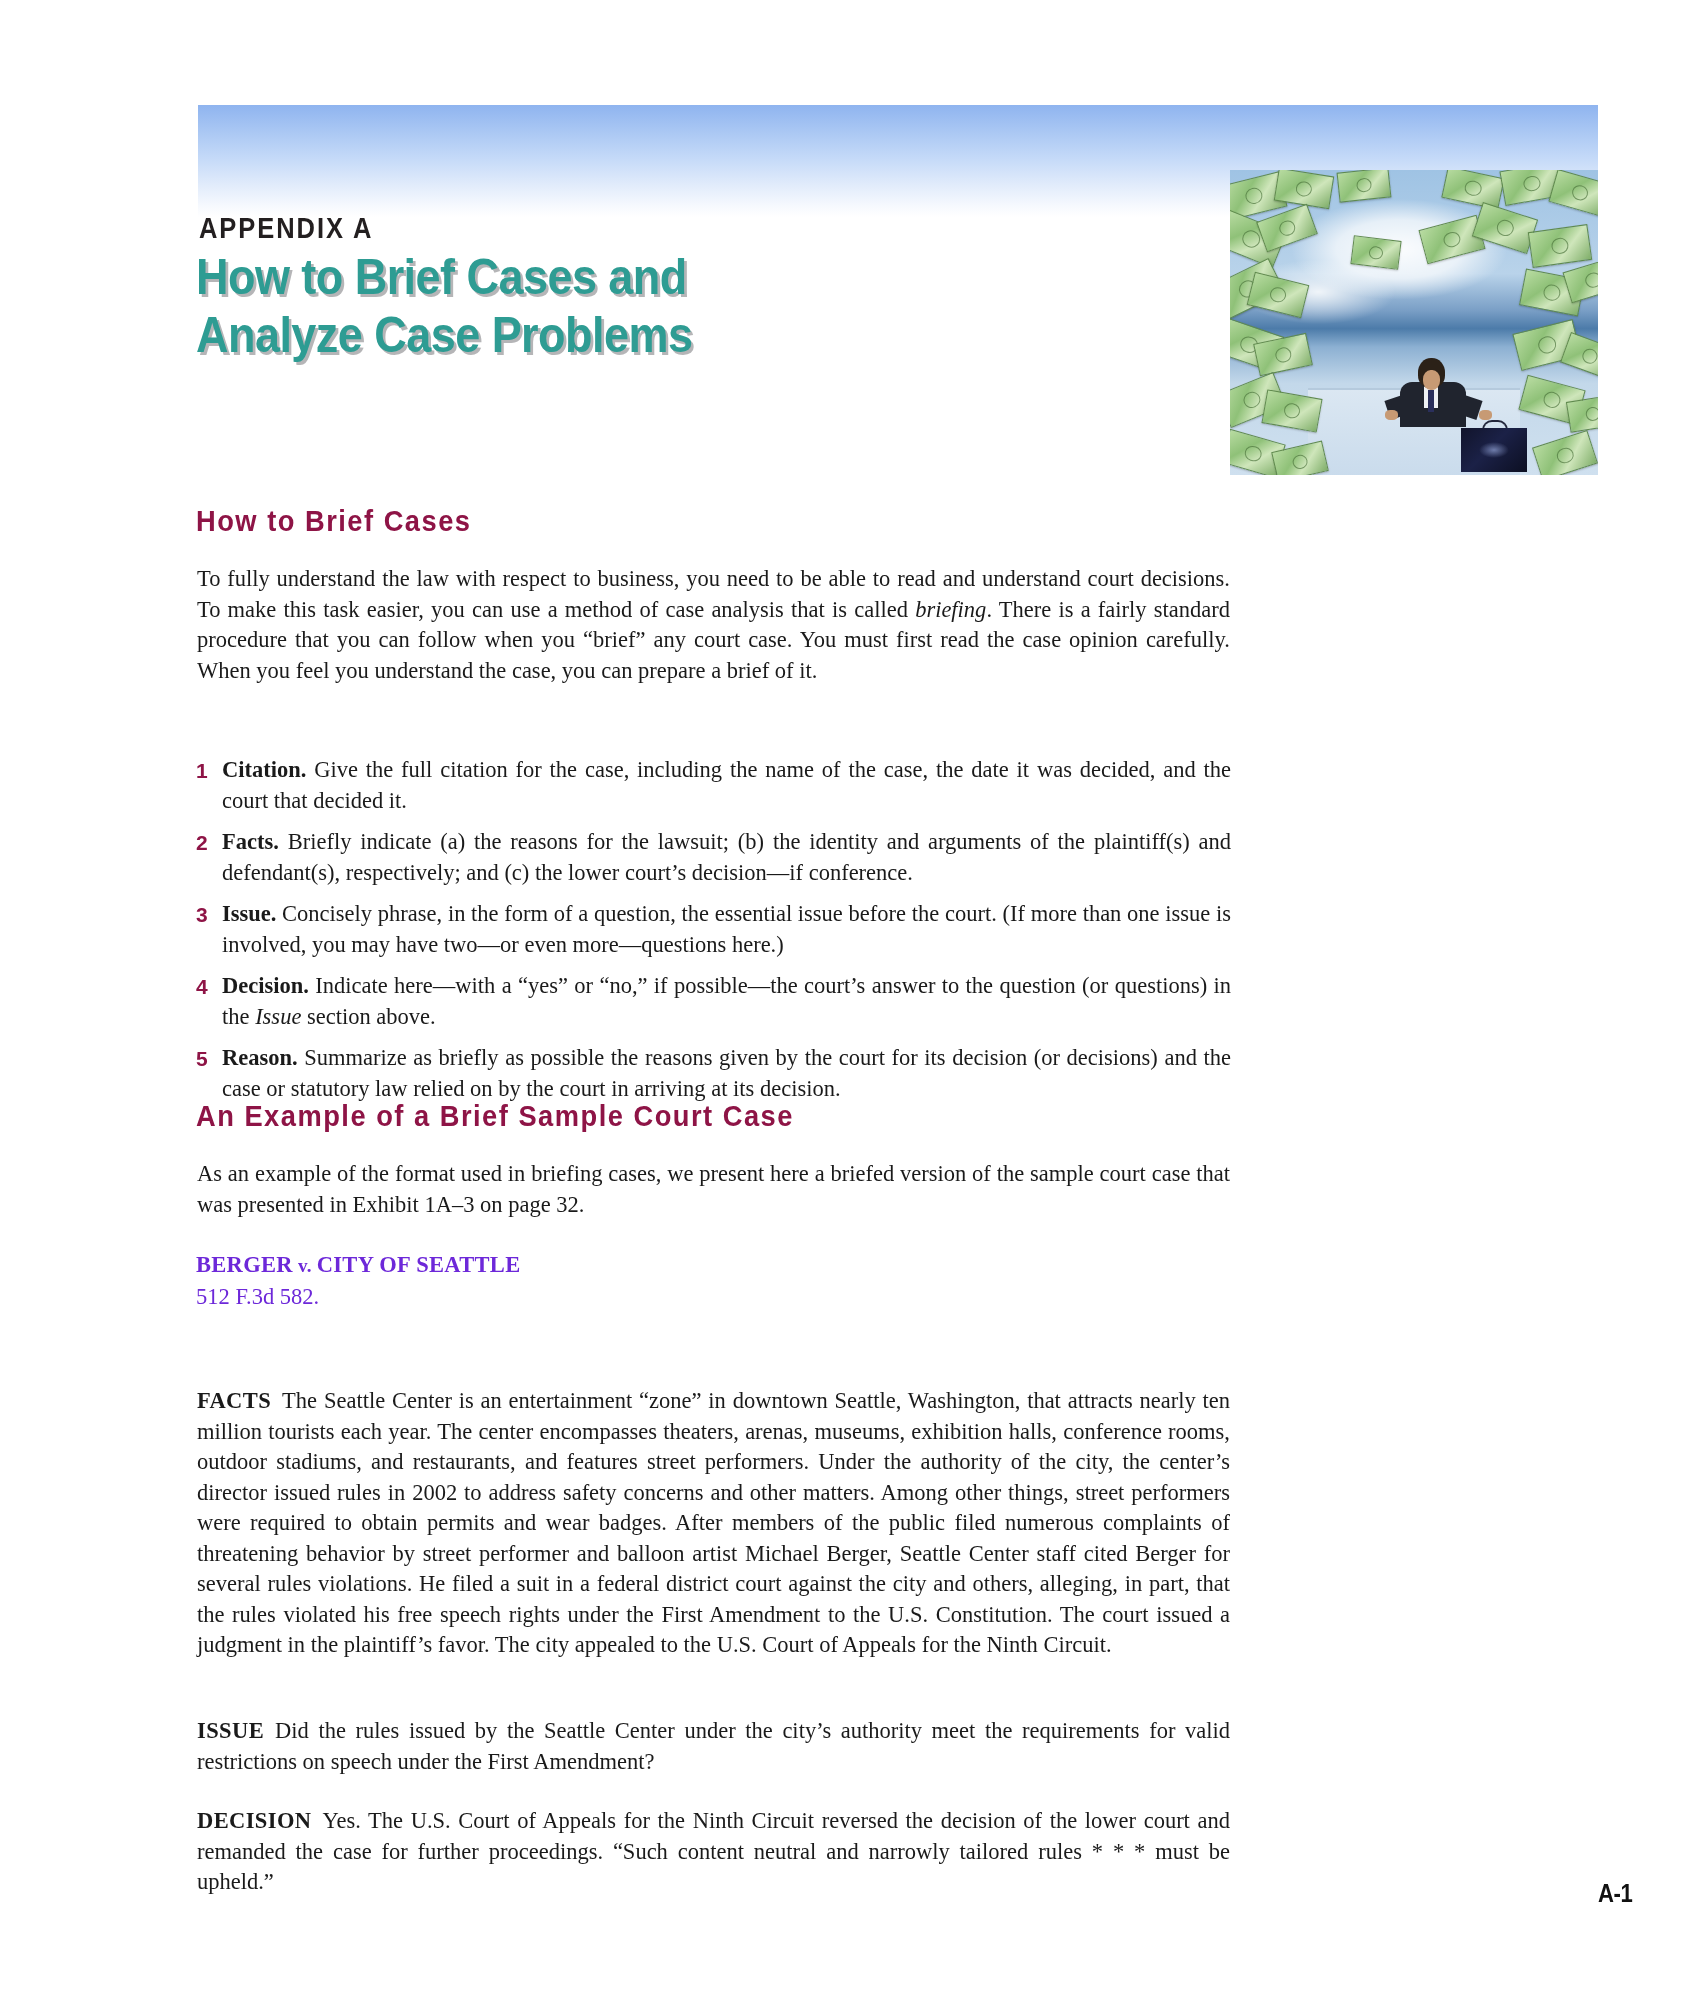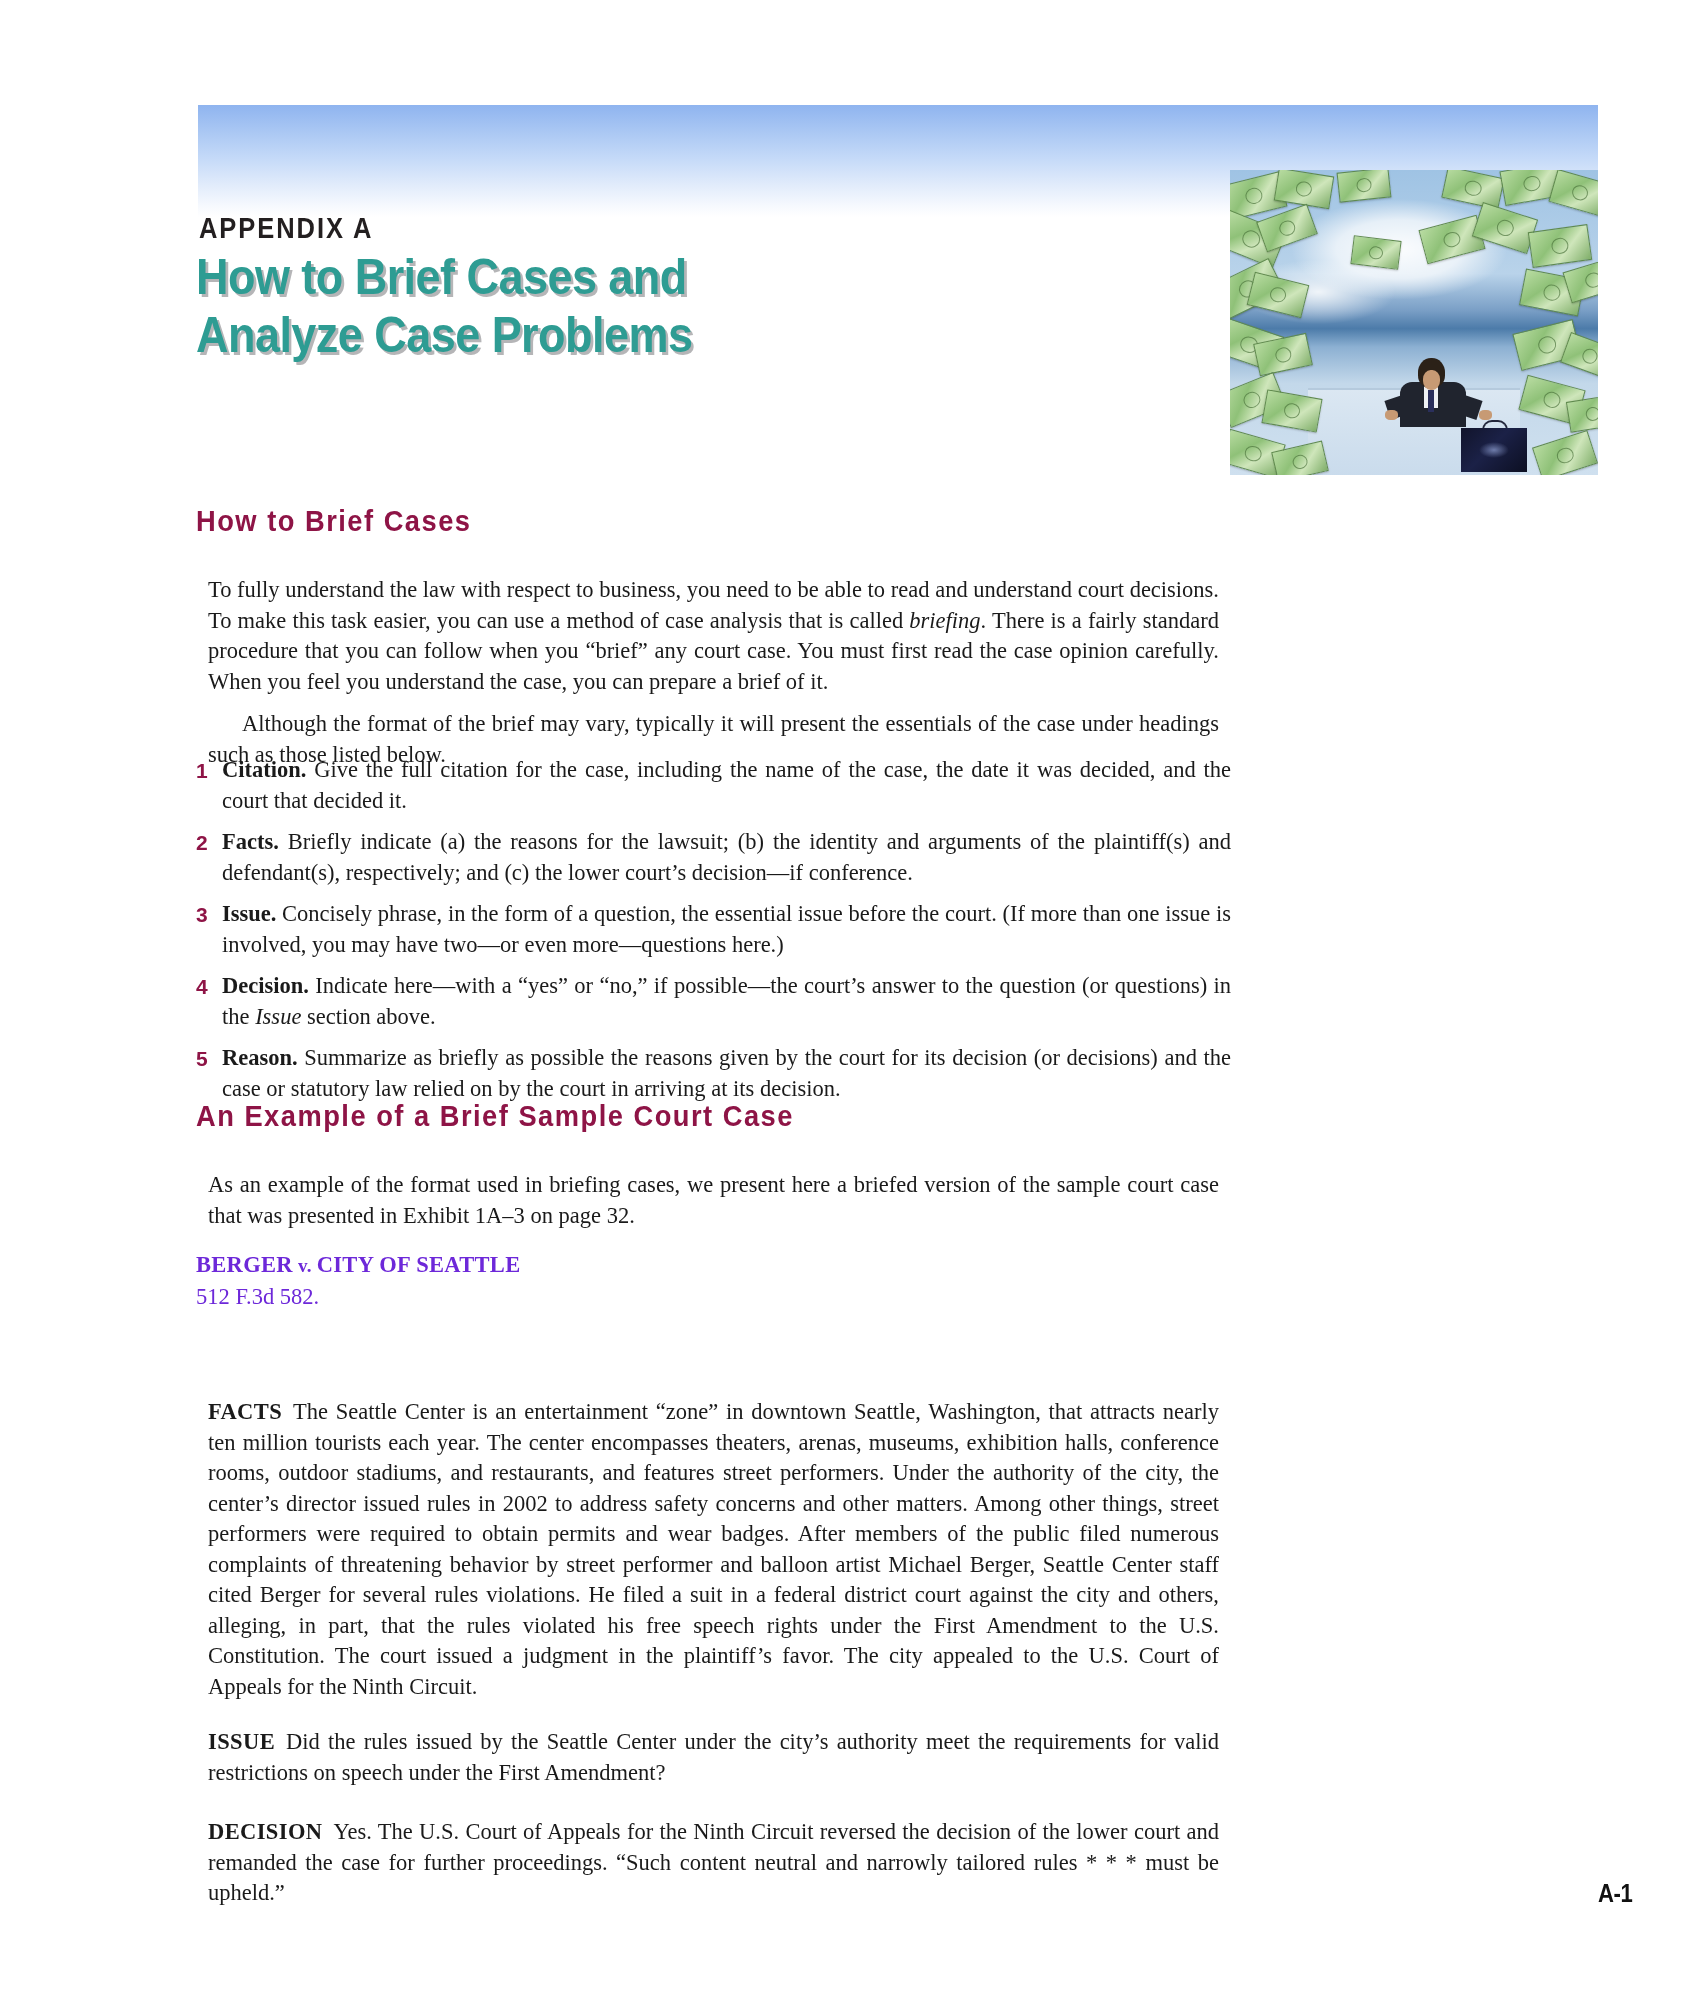--- a/index.html
+++ b/index.html
@@ -196,21 +196,21 @@
   .col {
     position: absolute;
     left: 196px;
     width: 1035px;
     font-family: "Liberation Serif", serif;
     font-size: 22.5px;
     line-height: 30.5px;
     color: #1a1a1a;
     text-align: justify;
   }
-  .col p { margin: 12px; }
+  .col p { margin: 1px; }
   .col p.indent { text-indent: 34px; }
 
   #para-intro { top: 563px; }
 
   
   .steps {
     position: absolute;
     left: 196px;
     width: 1035px;
     top: 755px;
@@ -342,21 +342,20 @@
 
   <div class="appendix-label">APPENDIX A</div>
 
   <div class="chapter-title">How to Brief Cases and
 Analyze Case Problems</div>
 
   <div class="h1-red" id="head-brief">How to Brief Cases</div>
 
   <div class="col" id="para-intro">
     <p><span>To fully understand the law with respect to business, you need to be able to read and understand court decisions. To make this task easier, you can use a method of case analysis that is called </span><i>briefing</i><span>. There is a fairly standard procedure that you can follow when you “brief” any court case. You must first read the case opinion carefully. When you feel you understand the case, you can prepare a brief of it.</span></p>
-    <p class="indent">Although the format of the brief may vary, typically it will present the essentials of the case under headings such as those listed below.</p>
   </div>
 
   <div class="steps">
 
     <div class="step">
       <div class="step-num">1</div>
       <div class="step-body"><b>Citation.</b><span> Give the full citation for the case, including the name of the case, the date it was decided, and the court that decided it.</span></div>
     </div>
 
     <div class="step">

